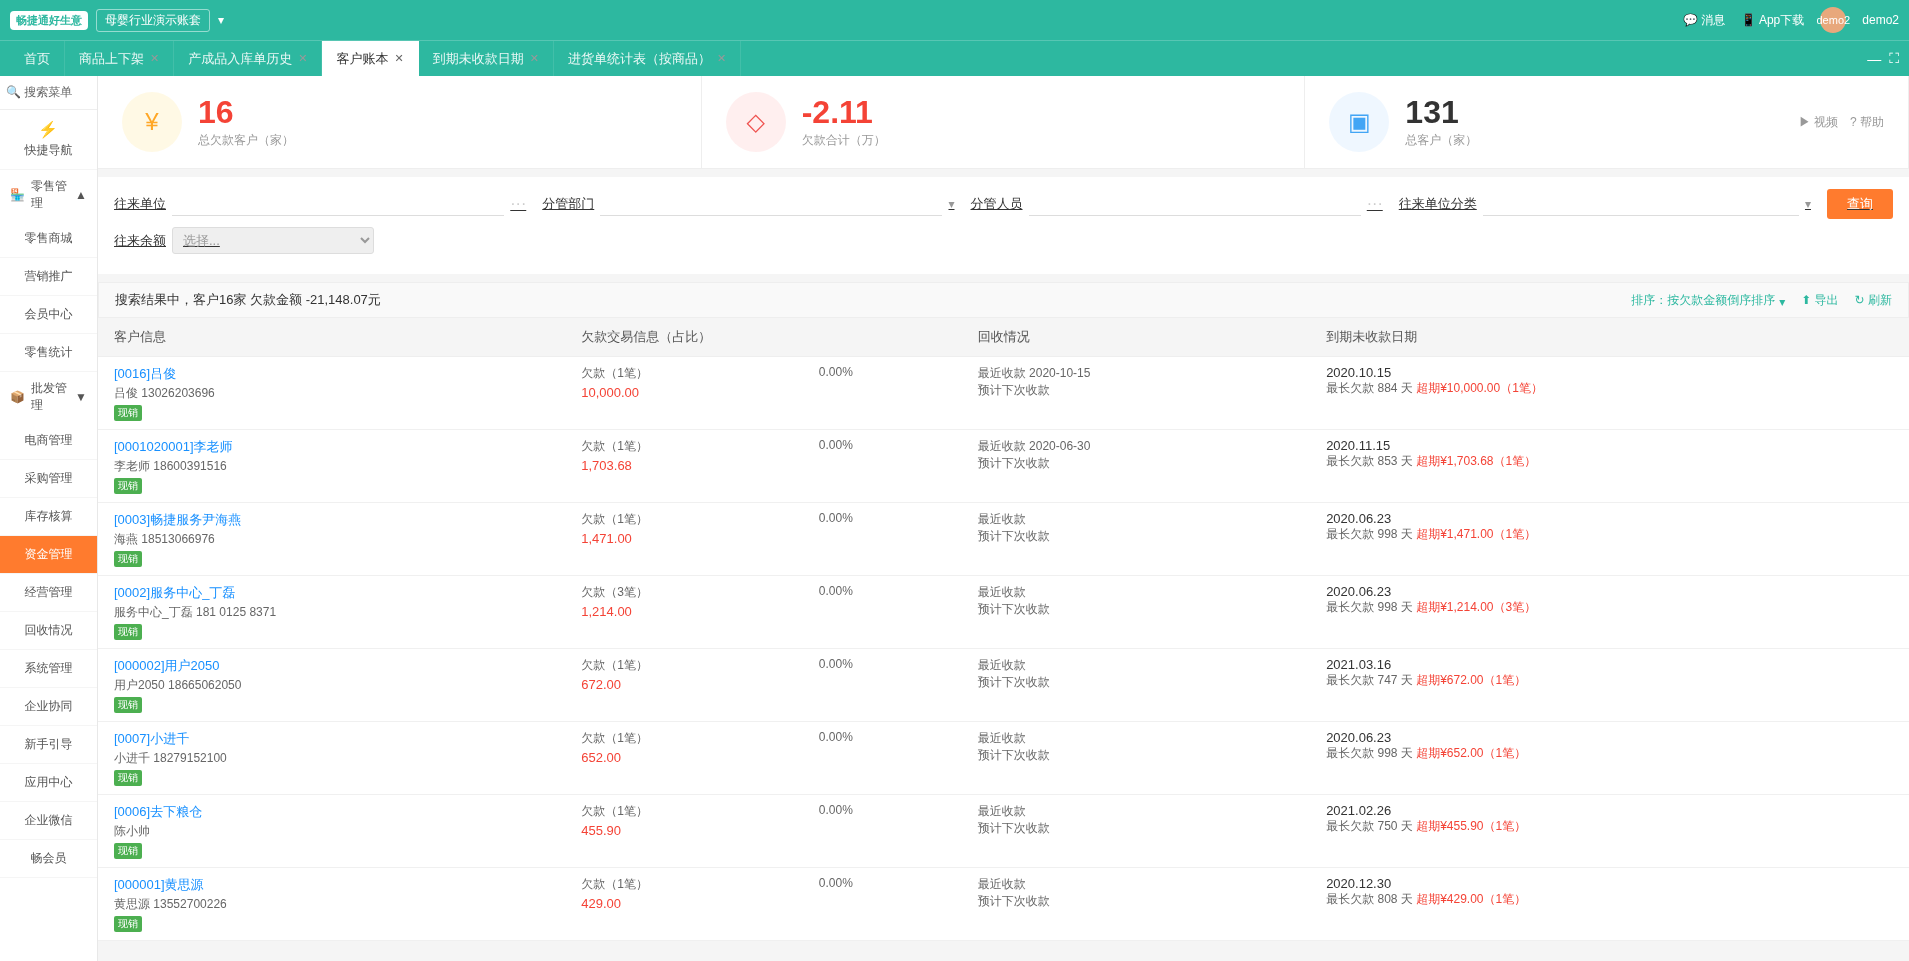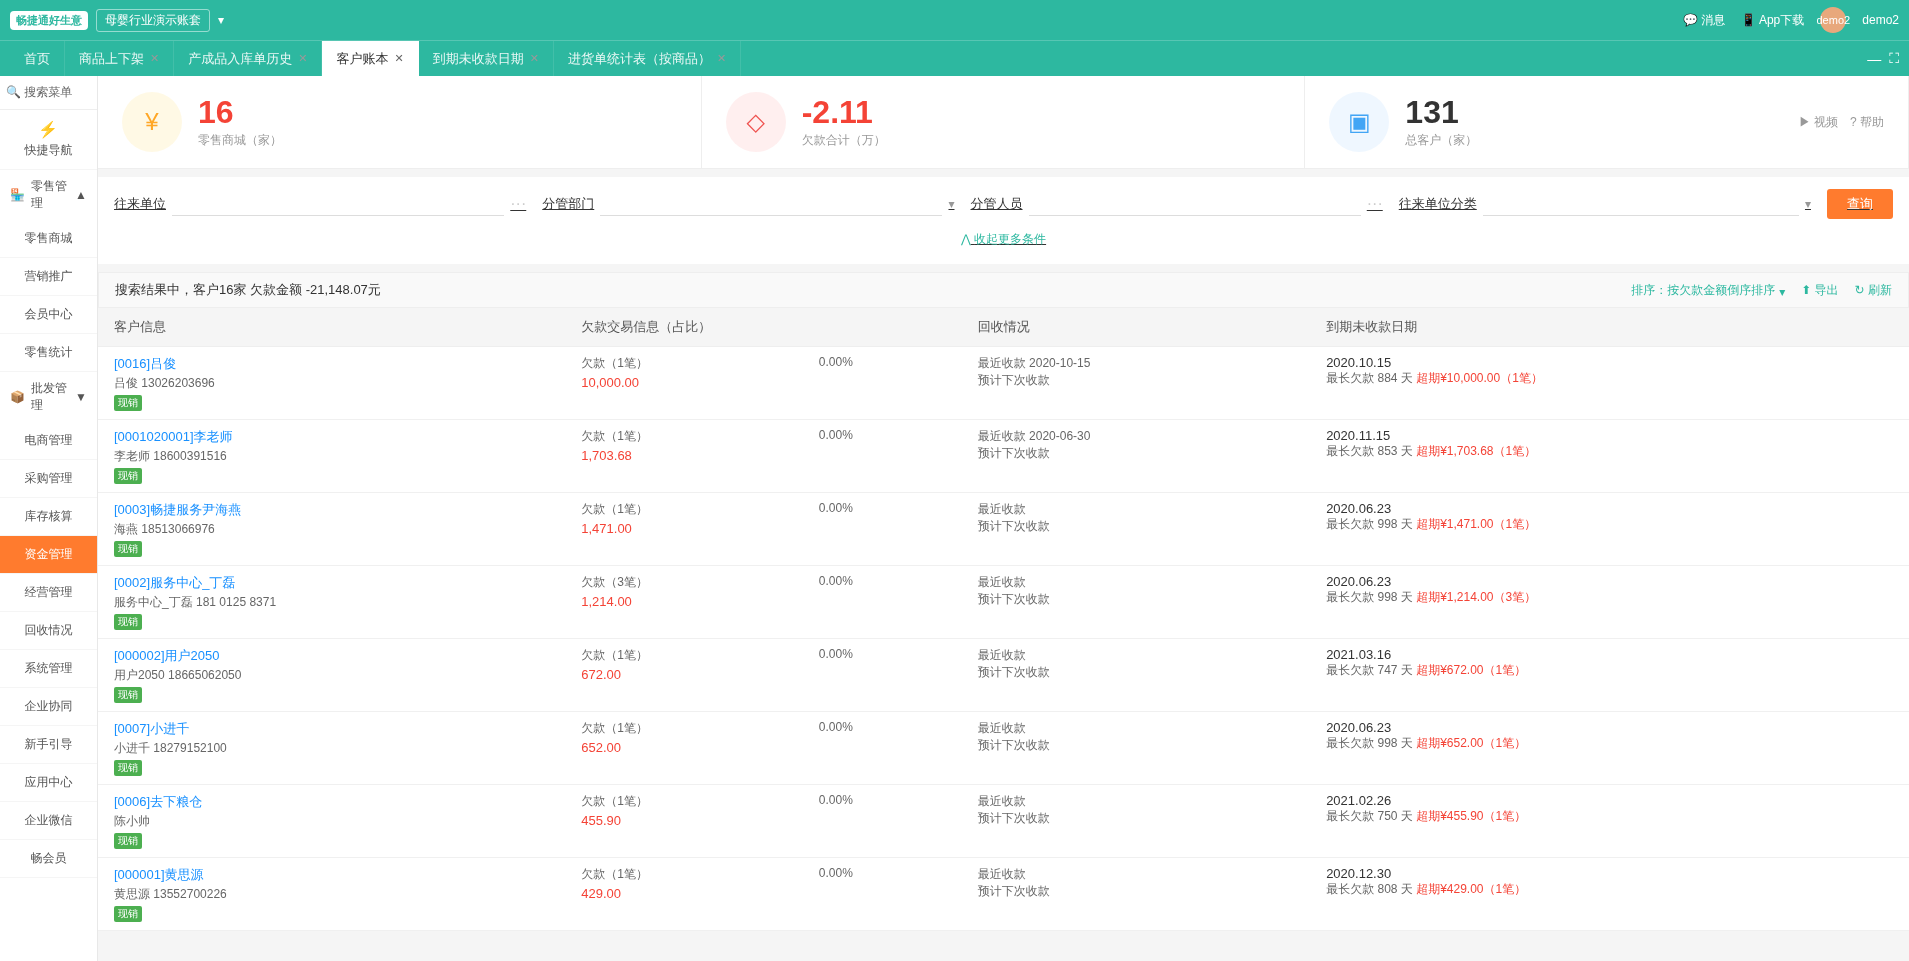--- a/index.html
+++ b/index.html
@@ -392,21 +392,21 @@
     </div>
   </div>
 
   <div class="main-content">
 
     <div class="stats-bar">
       <div class="stat-item">
         <div class="stat-icon yellow">¥</div>
         <div>
           <div class="stat-number">16</div>
-          <div class="stat-label">零售商城（家）</div>
+          <div class="stat-label">总欠款客户（家）</div>
         </div>
       </div>
       <div class="stat-item">
         <div class="stat-icon pink">◇</div>
         <div>
           <div class="stat-number">-2.11</div>
           <div class="stat-label">欠款合计（万）</div>
         </div>
       </div>
       <div class="stat-item">
@@ -445,23 +445,27 @@
           <input class="filter-input" type="text" style="">
           <span class="filter-dots">···</span>
         </div>
         <div class="filter-item">
           <span class="filter-label">往来单位分类</span>
           <input class="filter-input" type="text" style="">
           <span class="filter-chevron">▾</span>
         </div>
         <button class="btn-query">查询</button>
       </div>
-      <div class="collapse-row">
-        <span>⋀</span>
-        <span>收起更多条件</span>
+      <div class="filter-row">
+        <div class="filter-item" style="max-width:260px;">
+          <span class="filter-label">往来余额</span>
+          <select class="filter-select">
+            <option>选择...</option>
+          </select>
+        </div>
       </div>
     </div>
 
     <div class="results-bar">
       <span>搜索结果中，客户16家    欠款金额 -21,148.07元</span>
       <div class="results-actions">
         <div class="sort-bar">
           <span>排序：按欠款金额倒序排序</span>
           <span>▾</span>
         </div>

